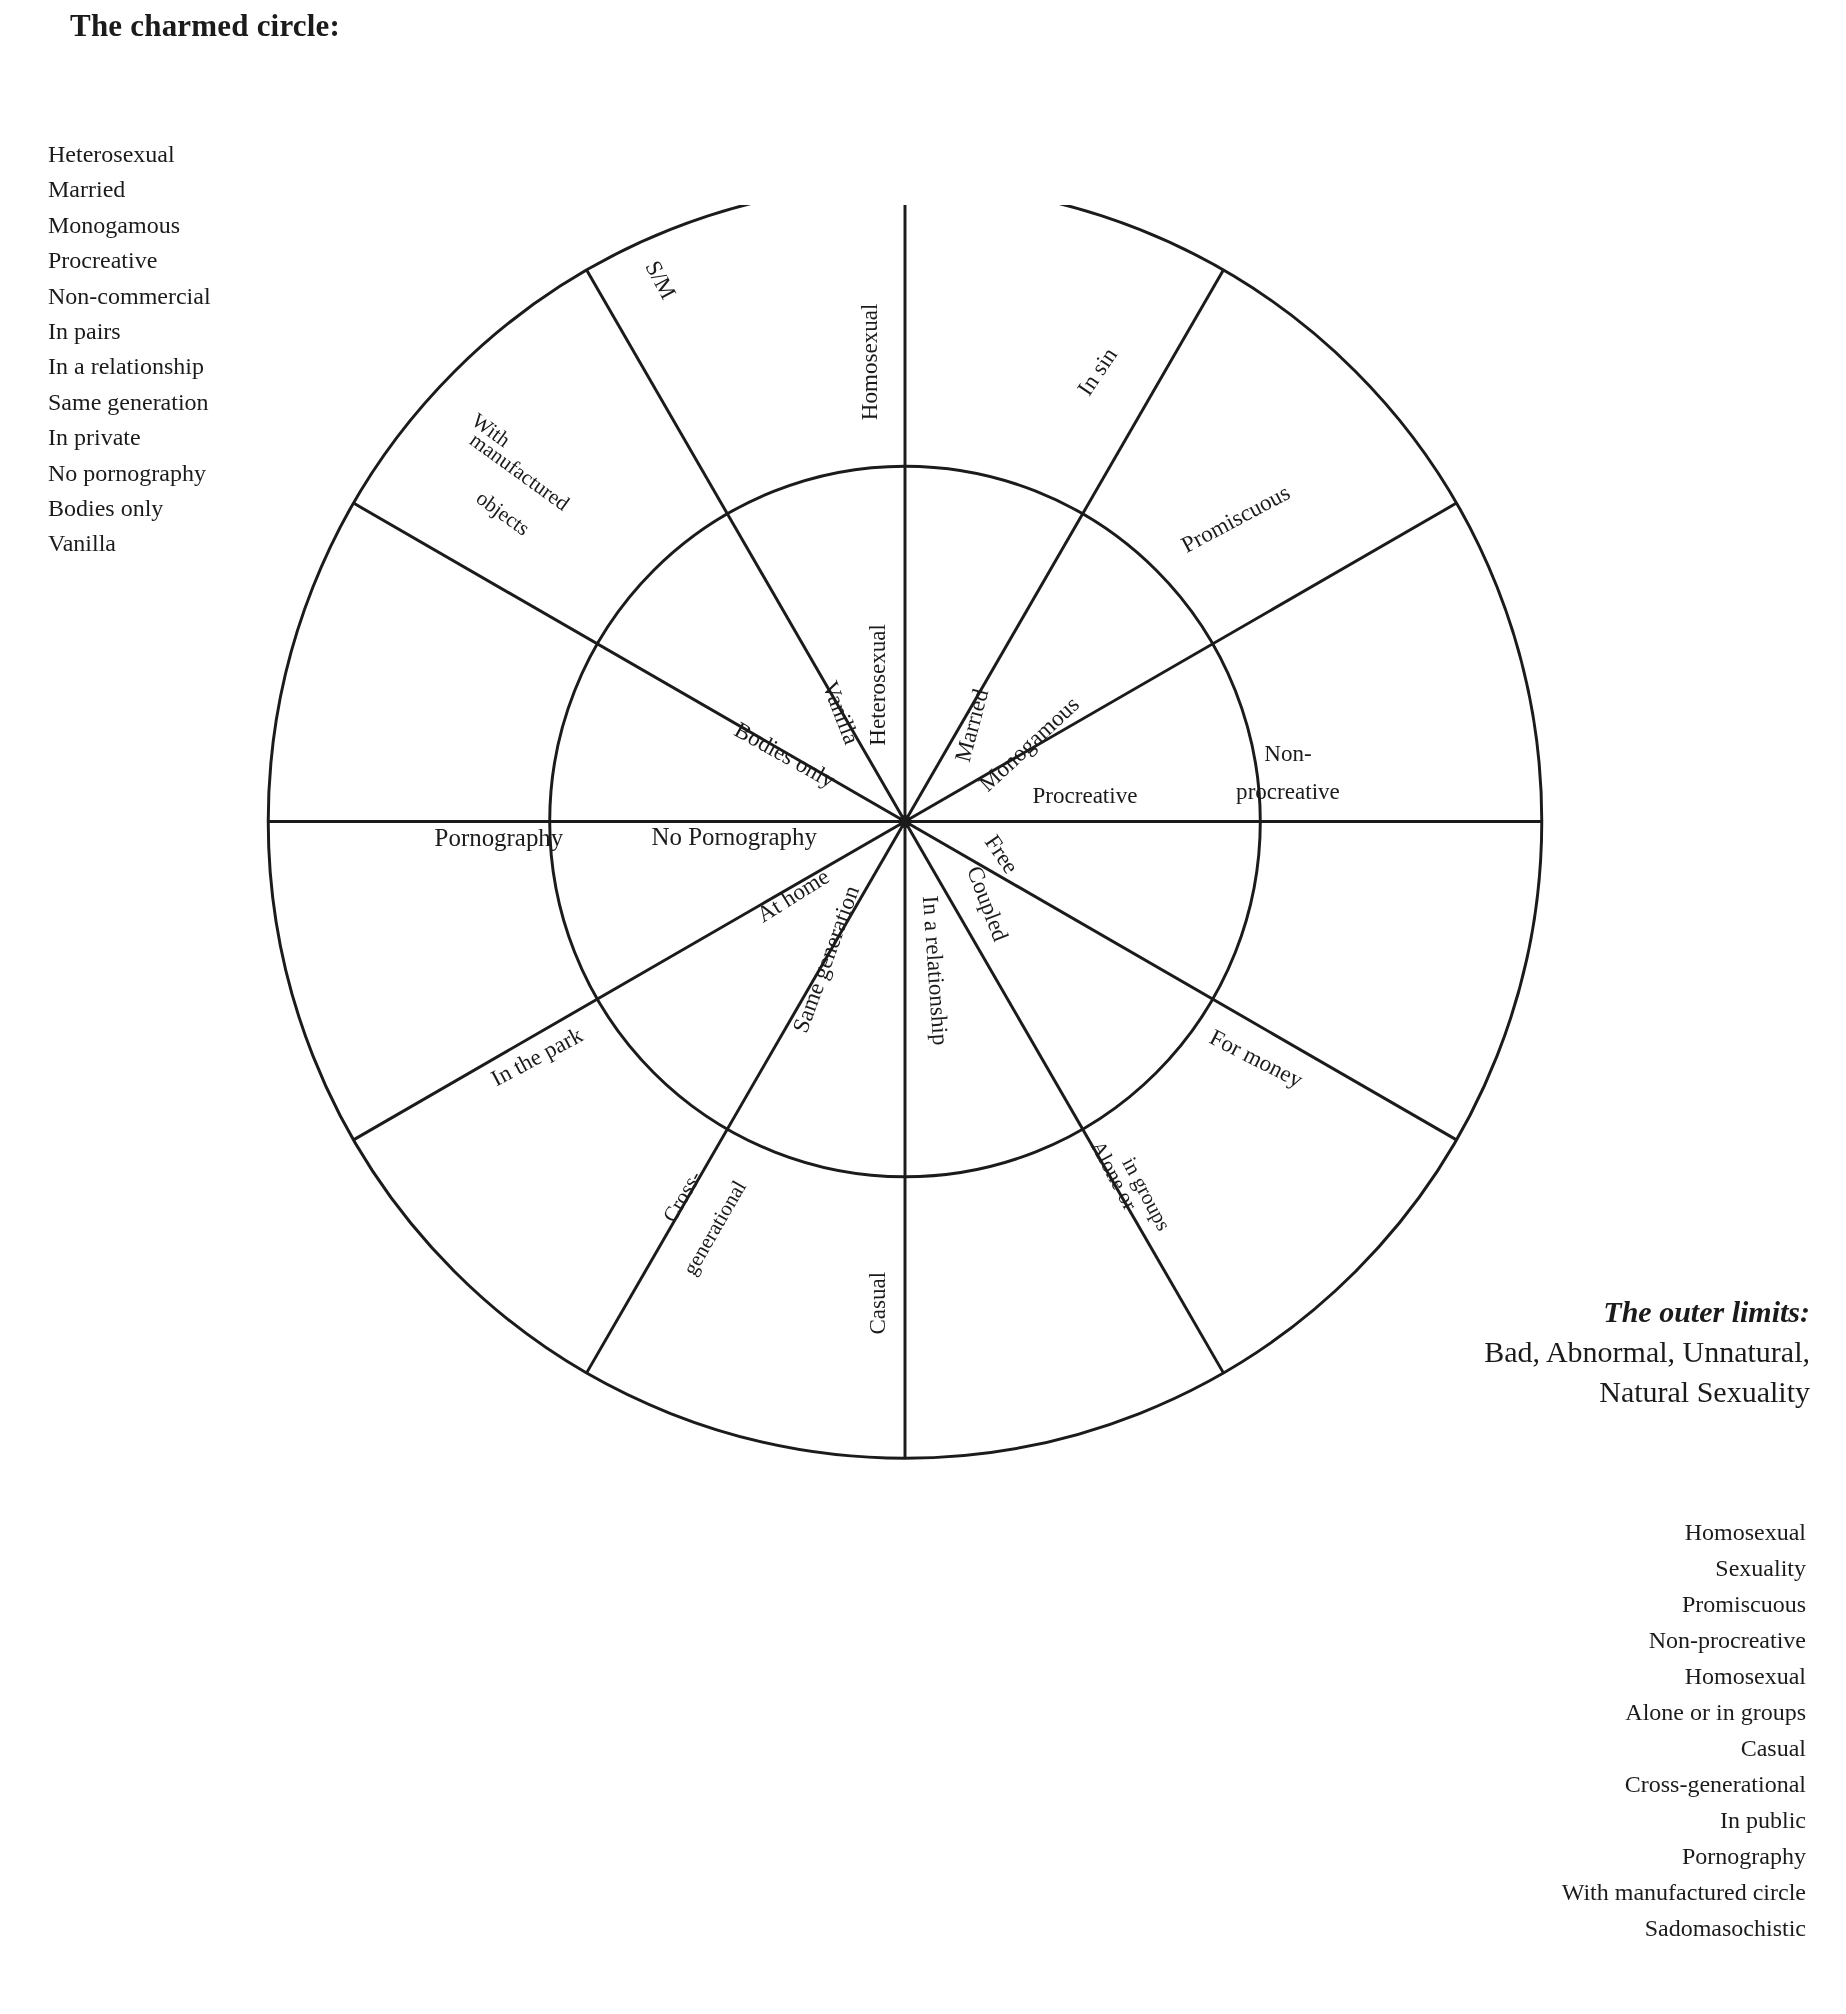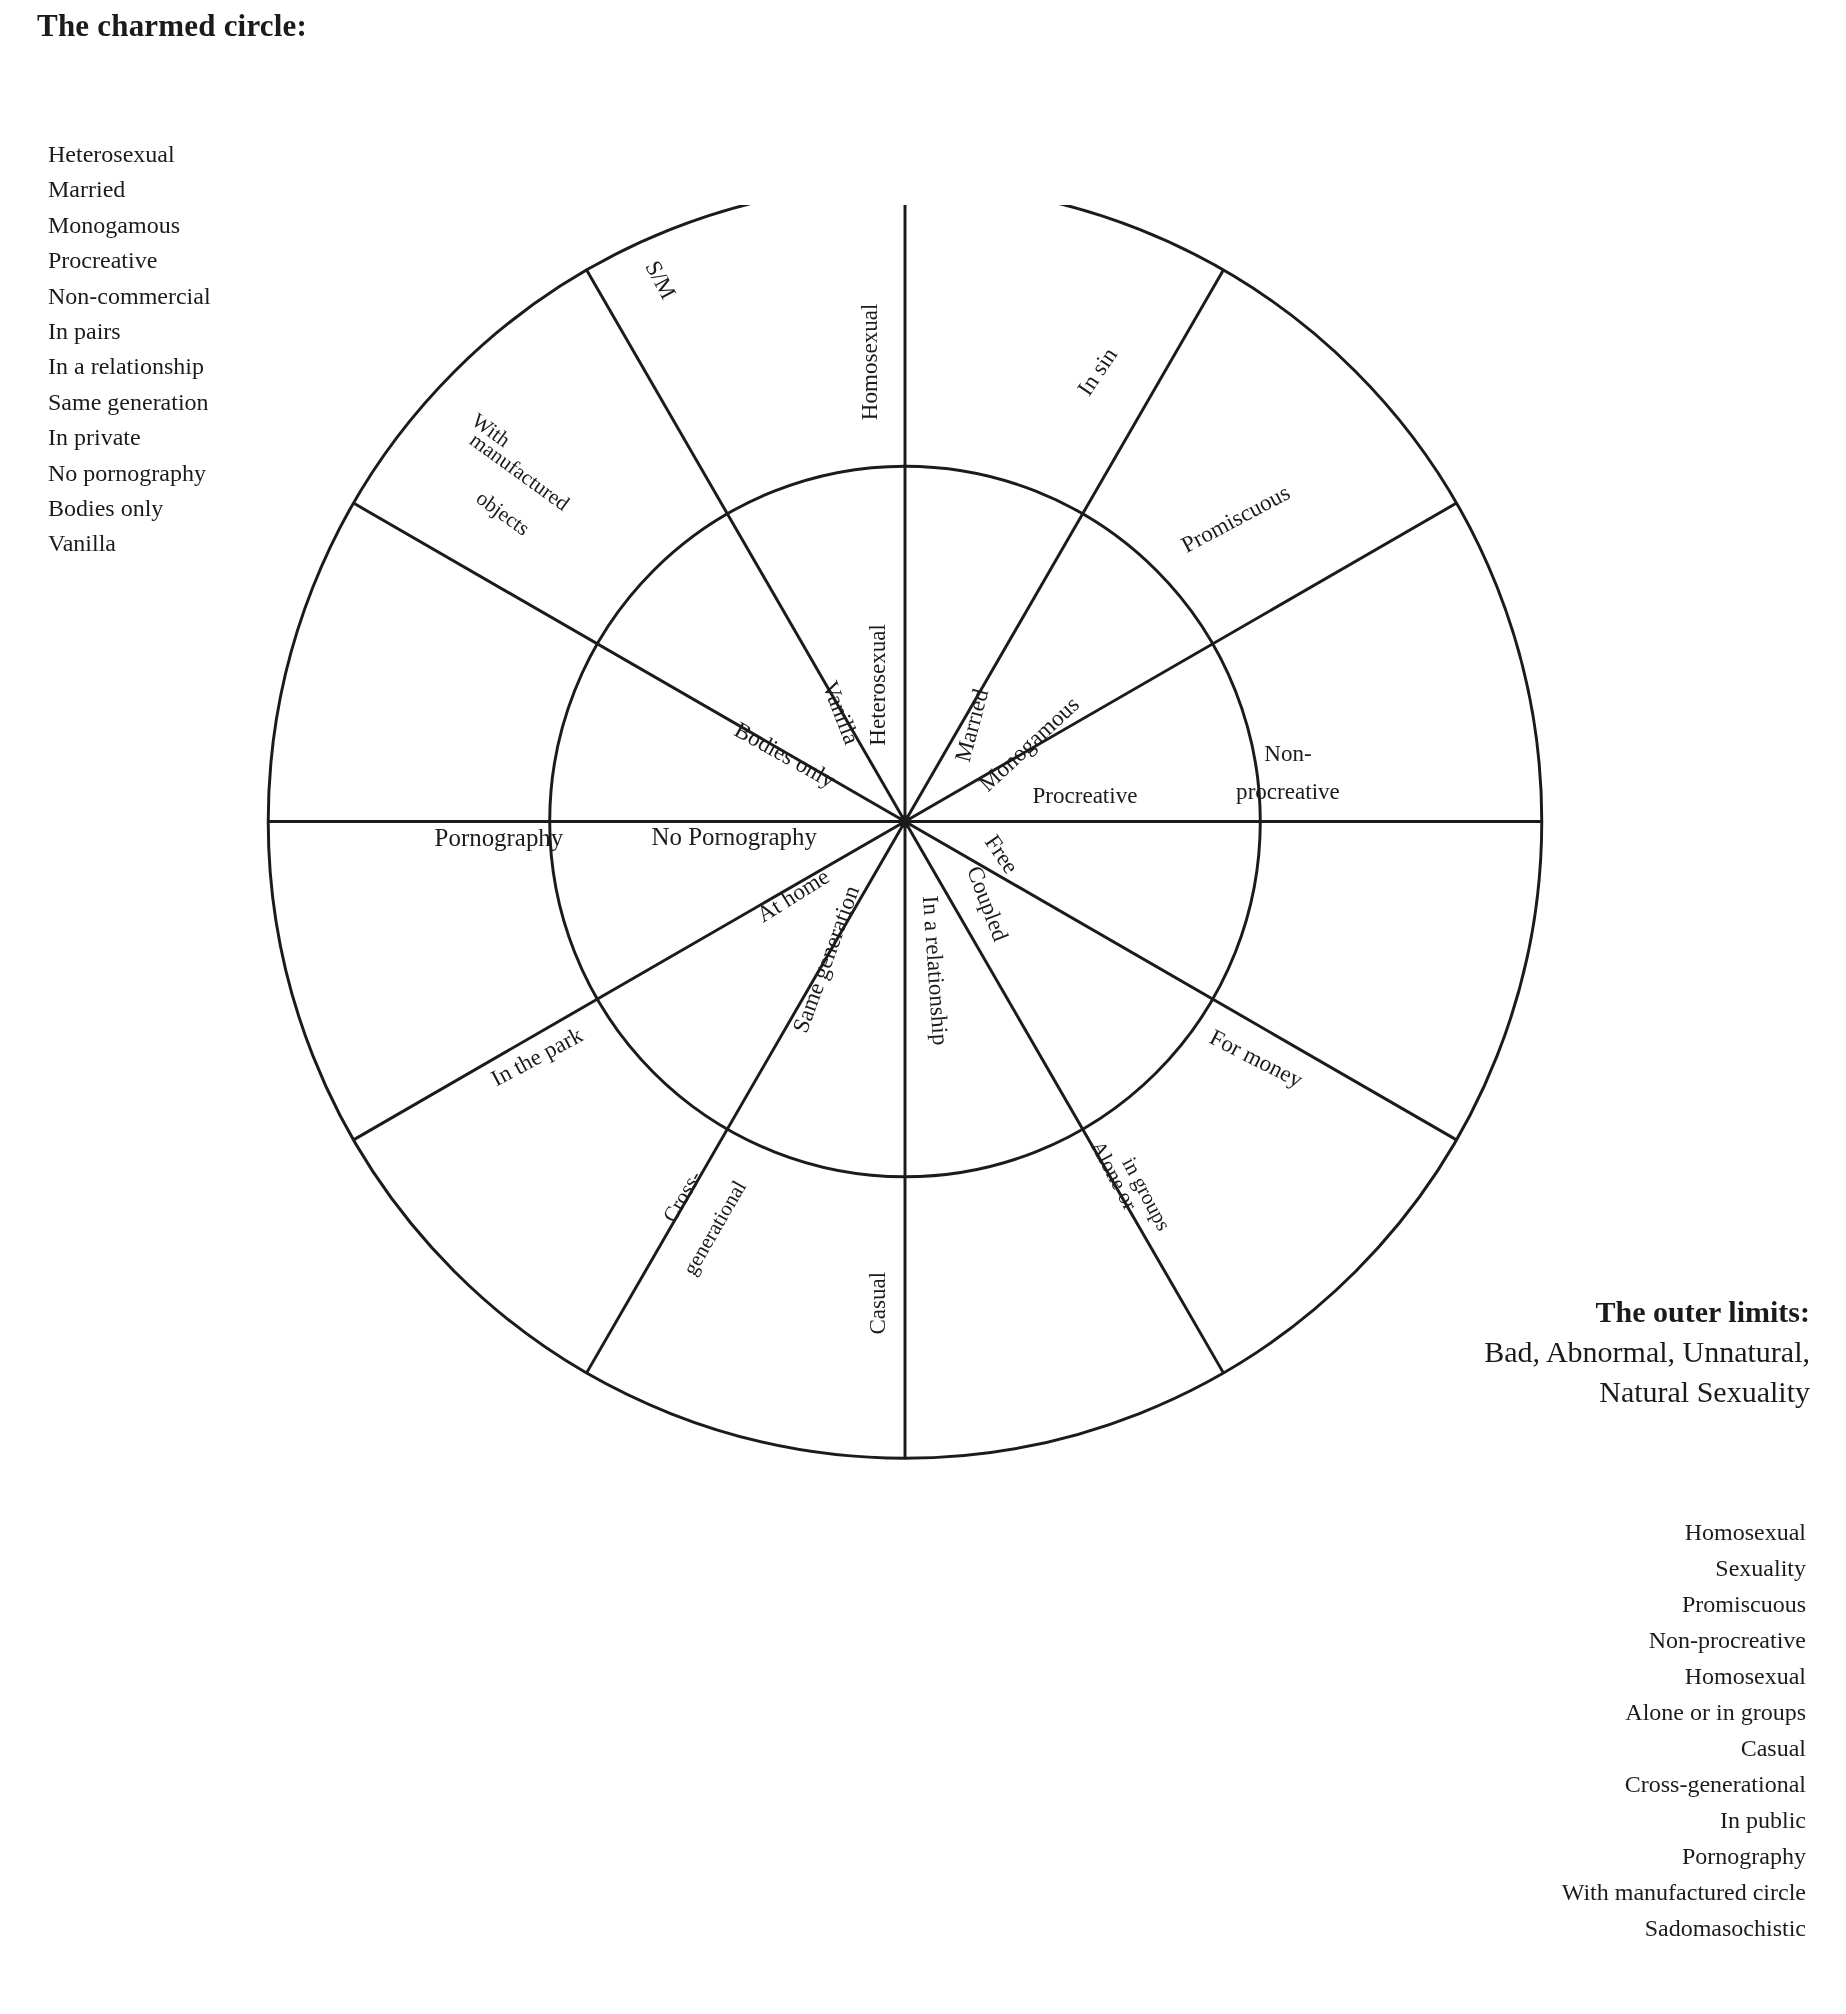--- a/index.html
+++ b/index.html
@@ -19,40 +19,40 @@
   .title-block {
     position: absolute;
     left: 37px;
     top: 5.5px;
     font-family: "Liberation Serif", serif;
     font-weight: bold;
     font-size: 31px;
     line-height: 1.32;
     letter-spacing: 0.2px;
   }
-  .title-block div { white-space: nowrap; }
+  .title-block div { white-space: nowrap; margin-left: 33px; }
 
   .left-list {
     position: absolute;
     left: 48px;
     top: 137px;
     font-size: 24px;
     line-height: 1.475;
     text-align: left;
   }
 
   .right-title {
     position: absolute;
     right: 37px;
     top: 1292px;
     text-align: right;
     font-size: 30px;
     line-height: 1.34;
   }
-  .right-title .b { font-weight: bold; }
+  .right-title .b { font-weight: bold; font-style: italic; }
 
   .right-list {
     position: absolute;
     right: 41px;
     top: 1514px;
     text-align: right;
     font-size: 24px;
     line-height: 1.50;
   }
 

